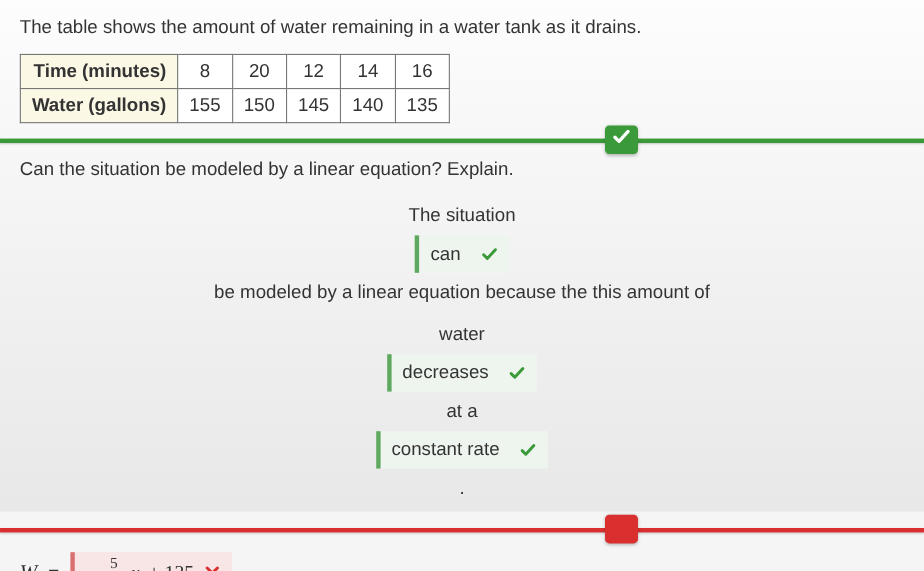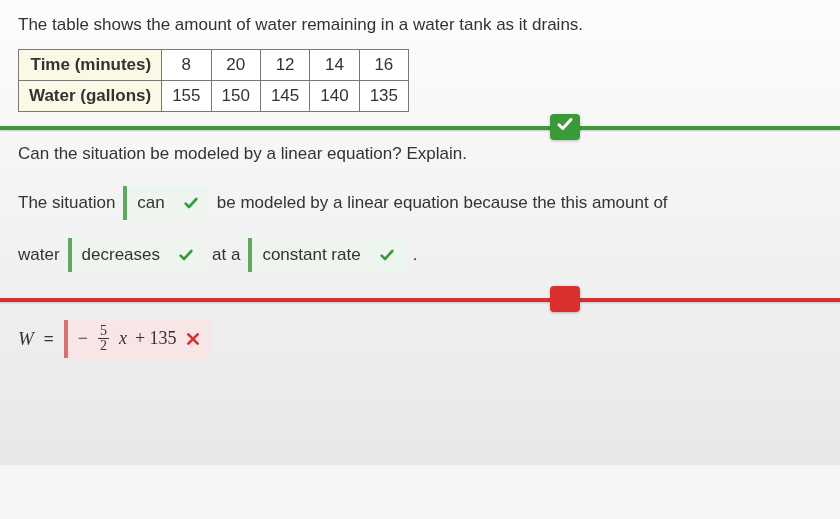--- a/index.html
+++ b/index.html
@@ -57,20 +57,21 @@
     box-shadow: 0 1px 3px rgba(0,0,0,.25);
   }
   .divider-badge svg { width: 18px; height: 18px; }
   .question { margin: 10px 0 22px 0; }
   .answer-line {
     display: flex;
     align-items: center;
     flex-wrap: wrap;
     gap: 8px;
     margin-bottom: 18px;
+    flex-direction: column;
   }
   .dropdown {
     display: inline-flex;
     align-items: center;
     gap: 18px;
     border-left: 4px solid #5fa85f;
     background: #eef5ee;
     padding: 6px 10px;
     min-height: 34px;
   }

